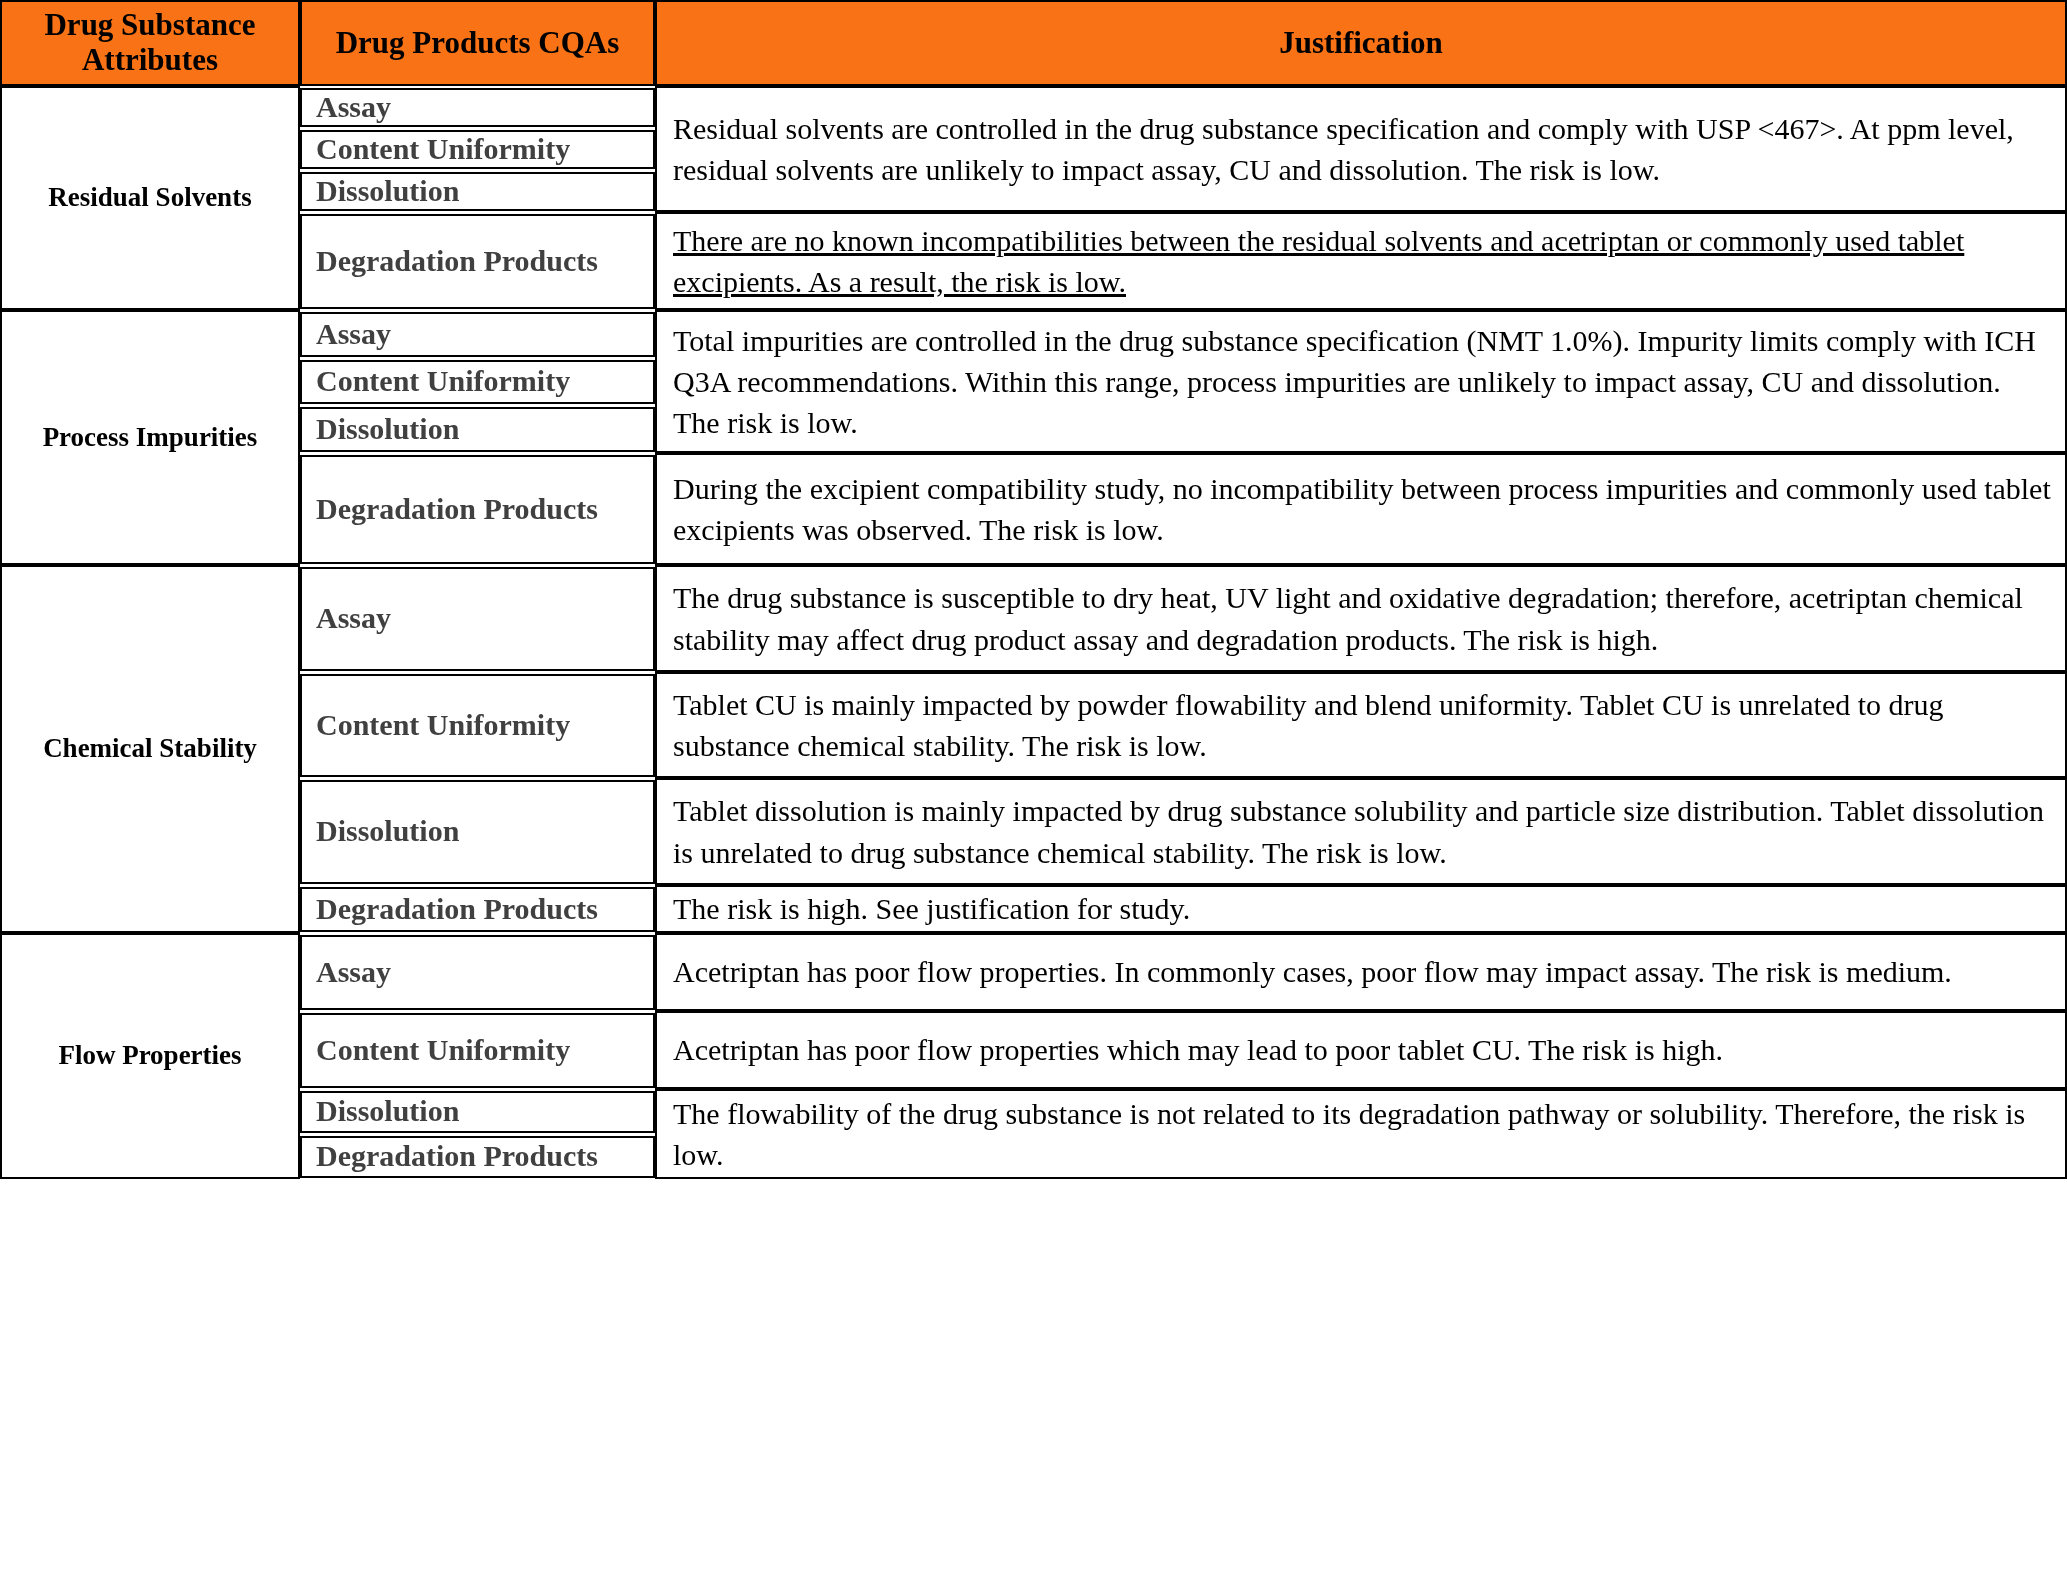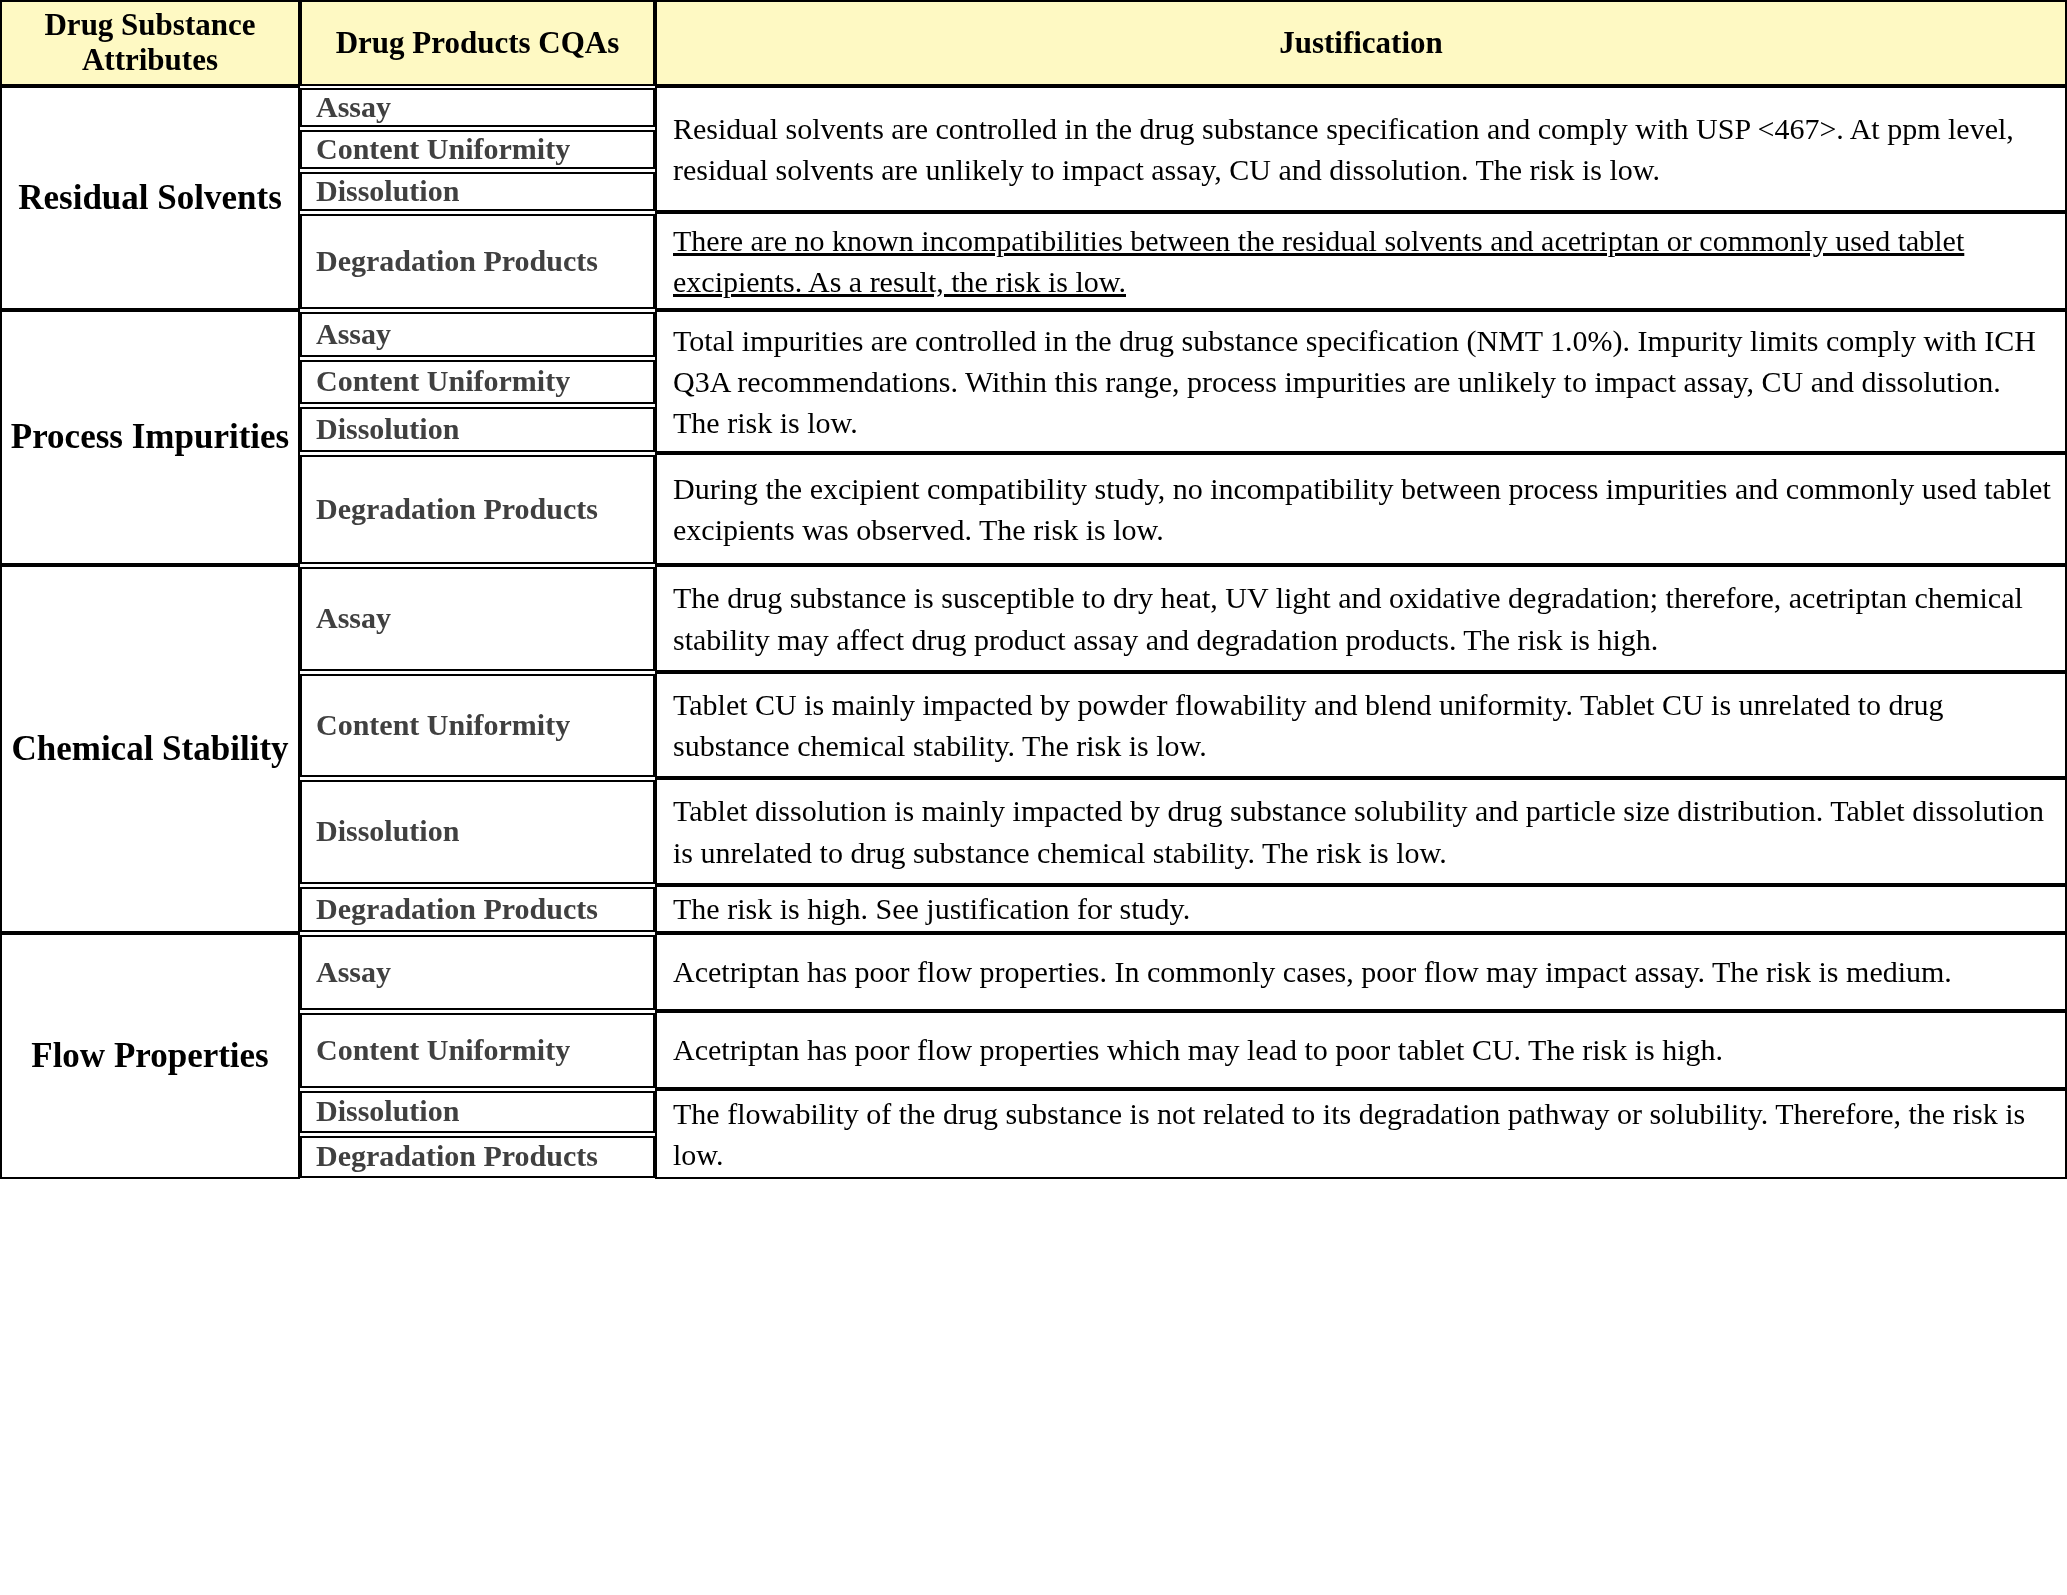--- a/index.html
+++ b/index.html
@@ -41,40 +41,40 @@
   .col-attr  { width: 300px; }
   .col-cqa   { width: 355px; }
   .col-just  { width: 1412px; }
 
   
   .hdr-cell {
     background: #c0c0c0;
     height: 86px;
   }
   .hdr-cell .cellbox {
-    background: #fef9c3;
+    background: #f97316;
     justify-content: center;
     padding: 2px 10px;
   }
   .hdr-text {
     font-weight: bold;
     font-size: 31px;
     line-height: 1.12;
     text-align: center;
     color: #000000;
   }
 
   
   .attr-cell .cellbox {
     justify-content: center;
     padding: 4px 6px;
   }
   .attr-text {
     font-weight: bold;
-    font-size: 35px;
+    font-size: 27px;
     line-height: 1.15;
     text-align: left;
     color: #000000;
   }
 
   
   .cqa-cell .cellbox {
     justify-content: flex-start;
     padding: 2px 6px 2px 14px;
   }

